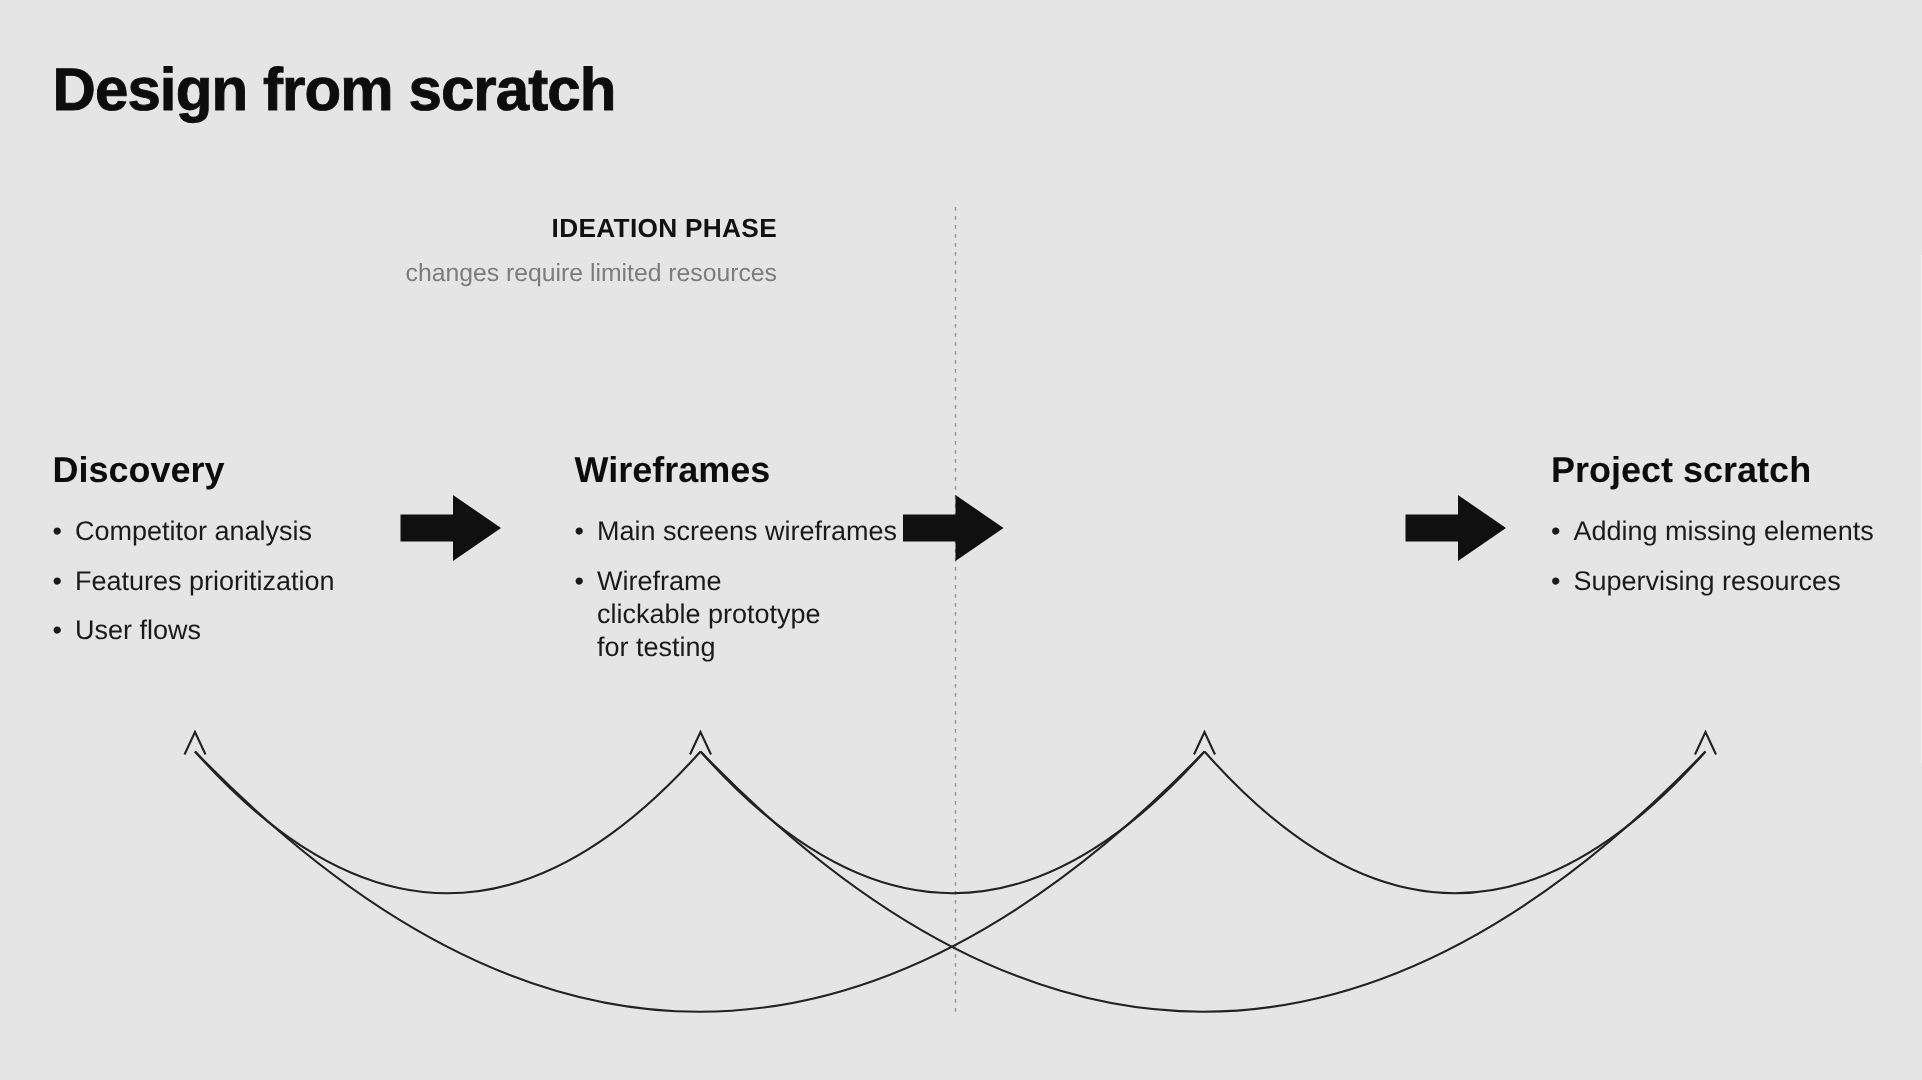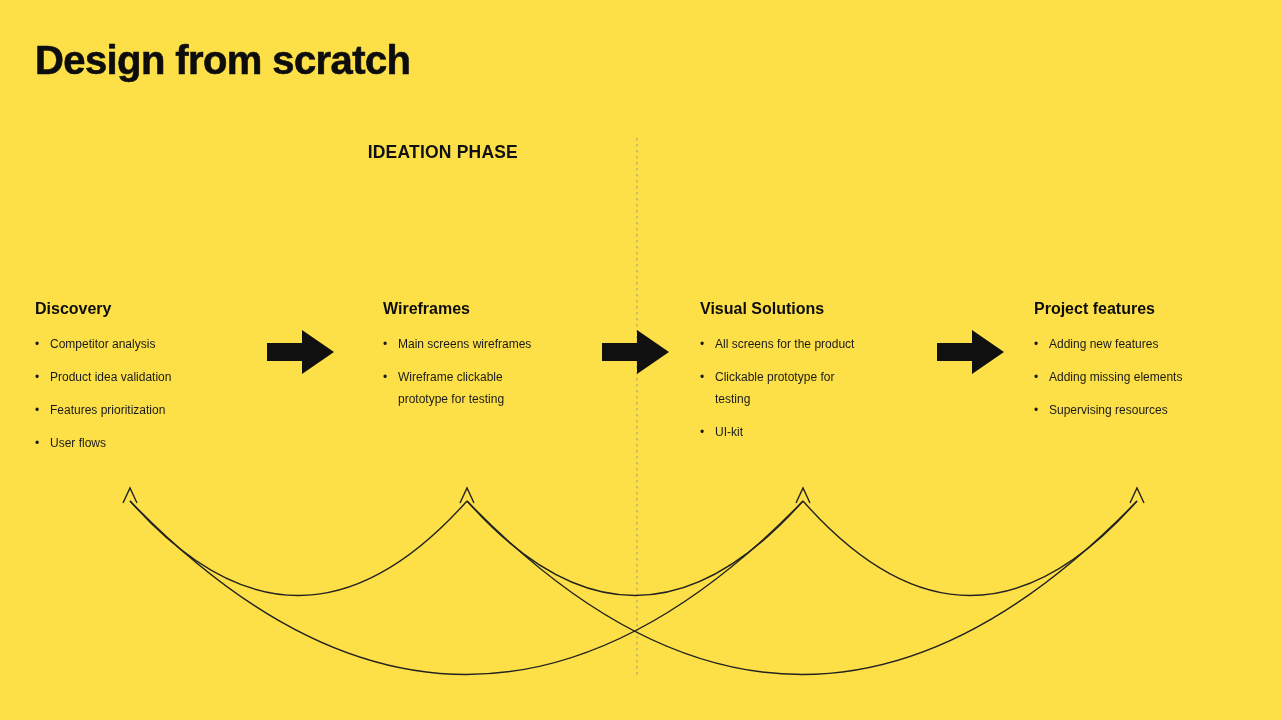--- a/index.html
+++ b/index.html
@@ -1,21 +1,21 @@
 <!DOCTYPE html>
 <html><head>
 <meta charset="utf-8">
 <style>
   * { box-sizing: border-box; }
   html, body { margin: 0; padding: 0; background: #ffffff; }
   .canvas {
     position: relative;
     width: 1281px;
     height: 720px;
-    background: #fde047;
+    background: #e5e5e5;
     font-family: "Liberation Sans", sans-serif;
     color: #111111;
     overflow: hidden;
   }
   .gfx {
     position: absolute;
     left: 0; top: 0;
     width: 1281px; height: 720px;
   }
   .page-title {
@@ -50,34 +50,34 @@
   .stage {
     position: absolute;
     top: 300px;
   }
   .stage-1 { left: 35px;   width: 235px; }
   .stage-2 { left: 383px;  width: 225px; }
   .stage-3 { left: 700px;  width: 235px; }
   .stage-4 { left: 1034px; width: 240px; }
   .stage h2 {
     margin: 0 0 15px 0;
-    font-size: 16px;
+    font-size: 24px;
     font-weight: 700;
     color: #0d0d0d;
     white-space: nowrap;
   }
   .stage ul {
     margin: 0;
     padding: 0;
     list-style: none;
   }
   .stage li {
     position: relative;
     padding-left: 15px;
-    font-size: 12px;
+    font-size: 18px;
     line-height: 22px;
     margin-bottom: 11px;
     color: #1a1a1a;
     white-space: nowrap;
   }
   .stage li::before {
     content: "\2022";
     position: absolute;
     left: 0;
     top: 0;
@@ -111,54 +111,45 @@
       <path d="M 460,503 L 467,488 L 474,503"></path>
       <path d="M 796,503 L 803,488 L 810,503"></path>
       <path d="M 1130,503 L 1137,488 L 1144,503"></path>
     </g>
   </svg>
 
   <h1 class="page-title">Design from scratch</h1>
 
   <div class="phase phase-left">
     <div class="phase-name">IDEATION PHASE</div>
+    <div class="phase-sub">changes require limited resources</div>
   </div>
 
   <div class="phase phase-right">
   </div>
 
   <div class="stage stage-1">
     <h2>Discovery</h2>
     <ul>
       <li>Competitor analysis</li>
-      <li>Product idea validation</li>
       <li>Features prioritization</li>
       <li>User flows</li>
     </ul>
   </div>
 
   <div class="stage stage-2">
     <h2>Wireframes</h2>
     <ul>
       <li>Main screens wireframes</li>
       <li class="wrap-a">Wireframe clickable prototype for testing</li>
     </ul>
   </div>
 
-  <div class="stage stage-3">
-    <h2>Visual Solutions</h2>
-    <ul>
-      <li>All screens for the product</li>
-      <li class="wrap-b">Clickable prototype for testing</li>
-      <li>UI-kit</li>
-    </ul>
-  </div>
 
   <div class="stage stage-4">
-    <h2>Project features</h2>
+    <h2>Project scratch</h2>
     <ul>
-      <li>Adding new features</li>
       <li>Adding missing elements</li>
       <li>Supervising resources</li>
     </ul>
   </div>
 
 </div>
 
 </body></html>

